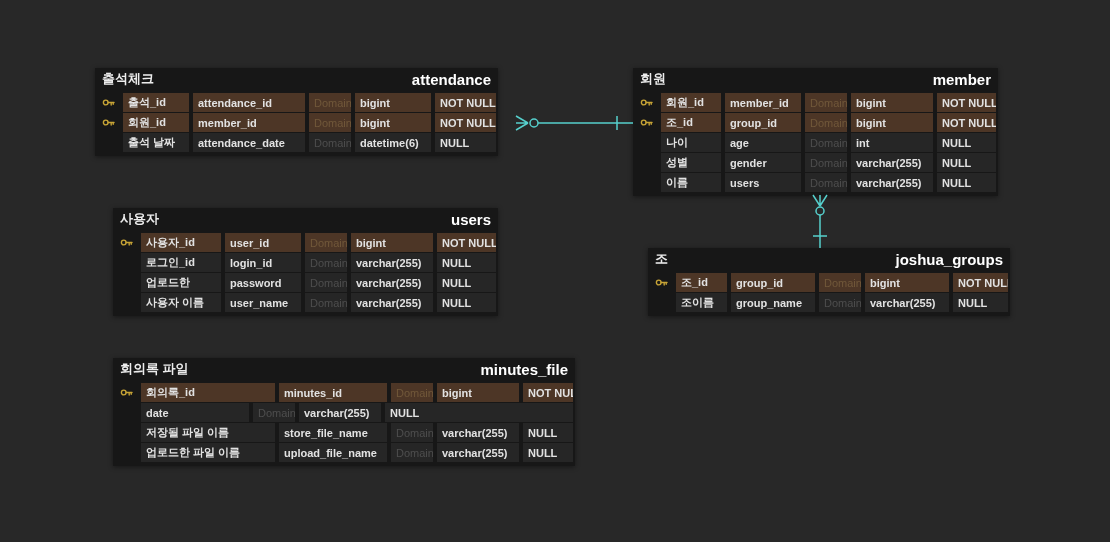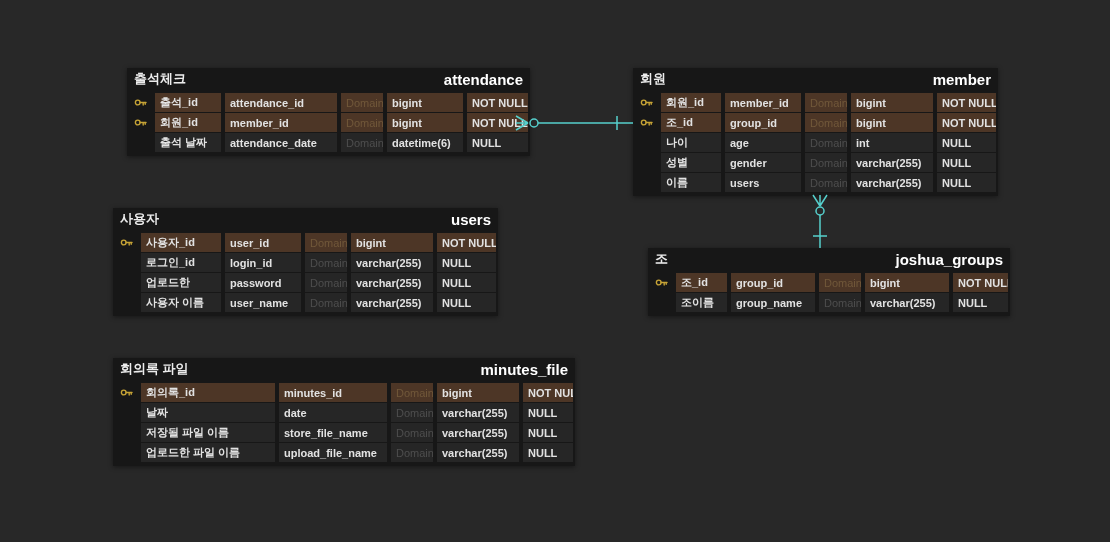--- a/index.html
+++ b/index.html
@@ -58,21 +58,21 @@
       <path d="M617 116 V130"></path>
     </g>
     <g stroke="#56d0cd" stroke-width="1.5" fill="none">
       <path d="M813 195 L820 206 M820 195 L820 206 M827 195 L820 206"></path>
       <circle cx="820" cy="211" r="4"></circle>
       <path d="M820 215 V248"></path>
       <path d="M813 236 H827"></path>
     </g>
   </svg>
 
-  <div class="table tbl-attendance" style="left:127px;top:68px;width:403px">
+  <div class="table tbl-attendance" style="left:95px;top:68px;width:403px">
     <div class="thead">
       <span class="tname">출석체크</span>
       <span class="pname">attendance</span>
     </div>
     <div class="row nn">
       <span class="cell c-icon">
           <svg class="key">
             <use href="#keyicon"></use>
           </svg>
         </span>
@@ -241,21 +241,20 @@
           </svg>
         </span>
       <span class="cell c-logical">회의록_id</span>
       <span class="cell c-physical">minutes_id</span>
       <span class="cell c-domain">Domain</span>
       <span class="cell c-type">bigint</span>
       <span class="cell c-null">NOT NULL</span>
     </div>
     <div class="row">
       <span class="cell c-icon"></span>
-      <span class="cell c-logical">날짜</span>
       <span class="cell c-physical">date</span>
       <span class="cell c-domain">Domain</span>
       <span class="cell c-type">varchar(255)</span>
       <span class="cell c-null">NULL</span>
     </div>
     <div class="row">
       <span class="cell c-icon"></span>
       <span class="cell c-logical">저장될 파일 이름</span>
       <span class="cell c-physical">store_file_name</span>
       <span class="cell c-domain">Domain</span>

